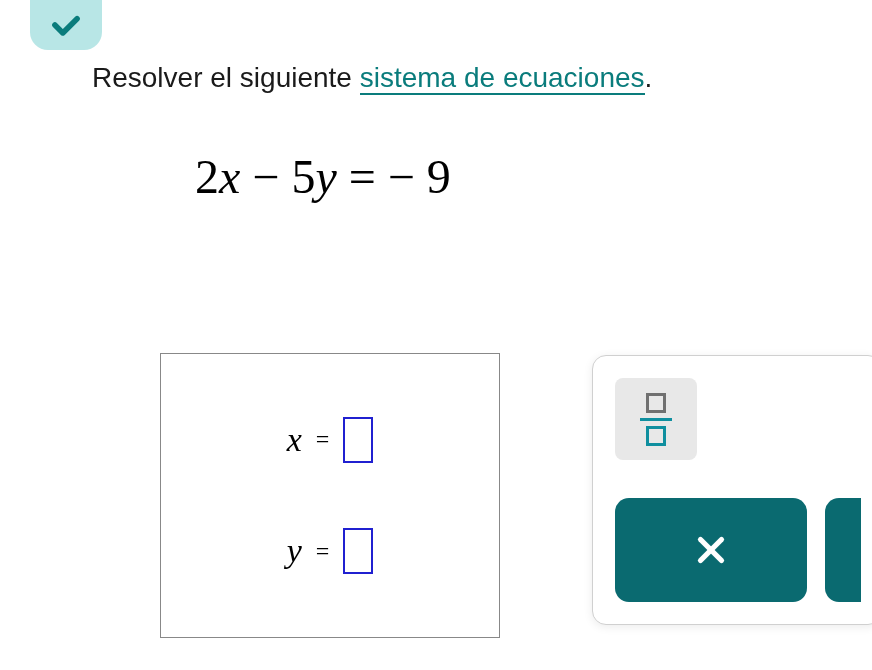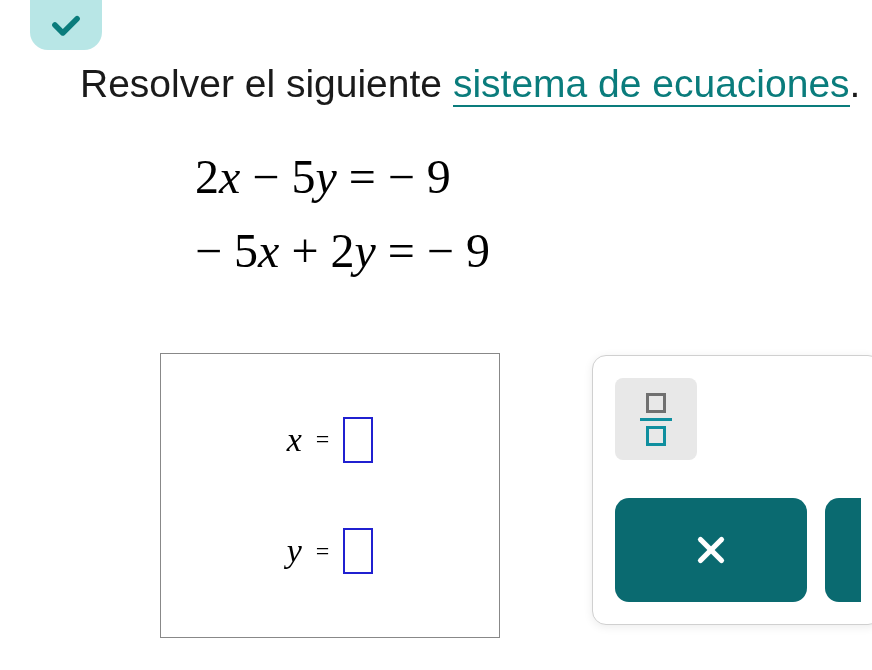--- a/index.html
+++ b/index.html
@@ -28,22 +28,22 @@
       align-items: center;
       justify-content: center;
     }
     .check-badge svg {
       width: 38px;
       height: 38px;
     }
     .prompt-text {
       position: absolute;
       top: 62px;
-      left: 80px;
-      font-size: 39px;
+      left: 92px;
+      font-size: 28px;
       color: #1a1a1a;
     }
     .prompt-text a {
       color: #0a7c7c;
       text-decoration: none;
       border-bottom: 2px solid #0a7c7c;
     }
     .equations {
       position: absolute;
       top: 140px;
@@ -170,21 +170,20 @@
     <polyline points="5 12 10 17 19 8"></polyline>
   </svg>
 </div>
 
 <div class="prompt-text">
   <span>Resolver el siguiente </span><a href="#">sistema de ecuaciones</a><span>.</span>
 </div>
 
 <div class="equations">
   <div>2<span class="var">x</span> − 5<span class="var">y</span> = − 9</div>
-  <div>− 5<span class="var">x</span> + 2<span class="var">y</span> = − 9</div>
 </div>
 
 <div class="answer-box">
   <div class="answer-row">
     <span class="math var">x</span>
     <span class="math eq">=</span>
     <div class="input-slot"></div>
   </div>
   <div class="answer-row">
     <span class="math var">y</span>

